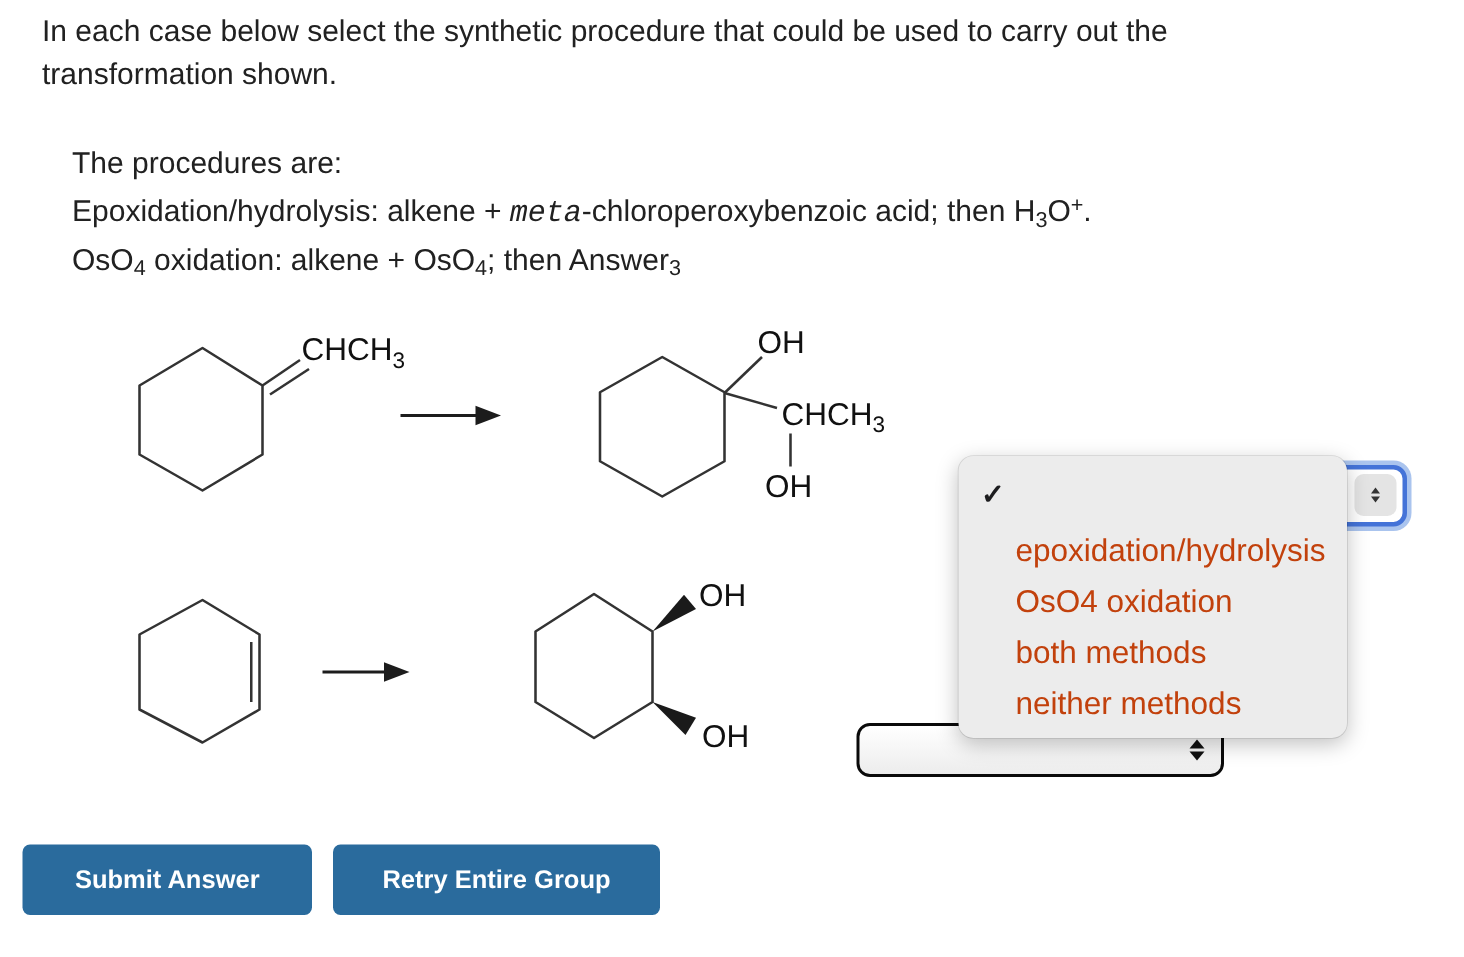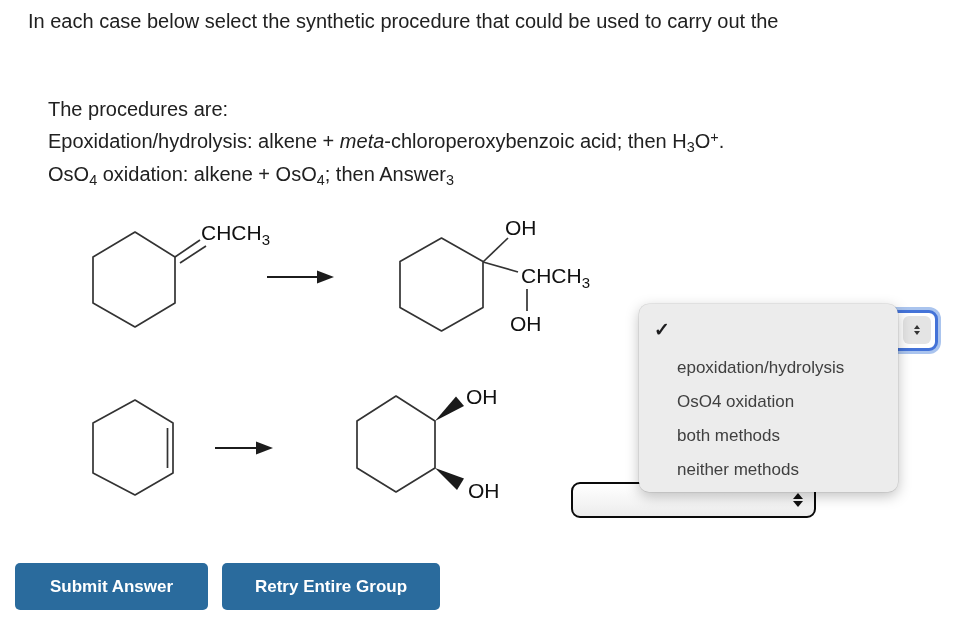--- a/index.html
+++ b/index.html
@@ -15,21 +15,21 @@
   html,body{background:#ffffff;}
   .page{
     position:relative;width:976px;height:638px;background:#fff;overflow:hidden;
     font-family:"Liberation Sans",sans-serif;color:var(--text-dark);
   }
   
   .intro{position:absolute;left:28px;top:7px;font-size:20px;line-height:29px;}
   .procedures{position:absolute;left:28px;top:96px;font-size:20px;line-height:27.5px;margin-left:20px;}
   .sub{font-size:0.72em;vertical-align:-0.25em;}
   .sup{font-size:0.72em;vertical-align:0.45em;}
-  .it{font-style:italic;}
+  .it{font-style:italic;font-family:Liberation Mono, monospace;}
   
   .chem{position:absolute;left:0;top:195px;width:660px;height:330px;}
   .chem text{font-family:"Liberation Sans",sans-serif;font-size:21px;fill:#111;}
   .chem .bond{stroke:var(--structure-stroke);stroke-width:1.7;fill:none;stroke-linejoin:round;}
   .chem .arrowline{stroke:#1c1c1c;stroke-width:2;}
   .chem .arrowhead{fill:#1c1c1c;stroke:none;}
   .chem .wedge{fill:#1a1a1a;stroke:none;}
   
   .select1{
     position:absolute;left:700px;top:310px;width:238px;height:41px;z-index:1;
@@ -54,41 +54,42 @@
   .tri-up.small{border-left-width:3.5px;border-right-width:3.5px;border-bottom-width:4.5px;border-bottom-color:#333;}
   .tri-down.small{border-left-width:3.5px;border-right-width:3.5px;border-top-width:4.5px;border-top-color:#333;}
   
   .popup{
     position:absolute;left:639px;top:304px;width:259px;height:188px;z-index:3;
     background:var(--popup-bg);border-radius:10px;
     box-shadow:0 0 0 0.5px rgba(0,0,0,0.12),0 4px 14px rgba(0,0,0,0.25);
   }
   .popup .check-row{position:absolute;left:15px;top:14px;height:26px;font-size:19px;color:#1d1d1f;font-weight:600;}
   .popup .options{position:absolute;left:0;top:47px;width:100%;}
-  .popup .option{height:34px;line-height:34px;padding-left:38px;font-size:17px;color:#404040;white-space:nowrap;}
+  .popup .option{height:34px;line-height:34px;padding-left:38px;font-size:21px;color:#c2410c;white-space:nowrap;}
   
   .btn{
     position:absolute;top:563px;height:47px;border:none;border-radius:5px;
     background:var(--button-blue);color:#ffffff;font-family:"Liberation Sans",sans-serif;
     font-size:17px;font-weight:bold;cursor:pointer;
   }
   .btn-submit{left:15px;width:193px;}
   .btn-retry{left:222px;width:218px;}
   .attempts{
     position:absolute;left:468px;top:578px;font-size:17px;font-weight:bold;
     color:var(--attempts-gray);white-space:nowrap;
   }
 </style>
 </head>
 <body>
 
 <div class="page">
 
   <div class="intro">
     <div>In each case below select the synthetic procedure that could be used to carry out the</div>
+    <div>transformation shown.</div>
   </div>
 
   <div class="procedures">
     <div>The procedures are:</div>
     <div><span>Epoxidation/hydrolysis: alkene + </span><span class="it">meta</span><span>-chloroperoxybenzoic acid; then H</span><span class="sub">3</span><span>O</span><span class="sup">+</span><span>.</span></div>
     <div><span>OsO</span><span class="sub">4</span><span> oxidation: alkene + OsO</span><span class="sub">4</span><span>; then Answer</span><span class="sub">3</span></div>
   </div>
 
   <svg class="chem" viewBox="0 195 660 330">
 

